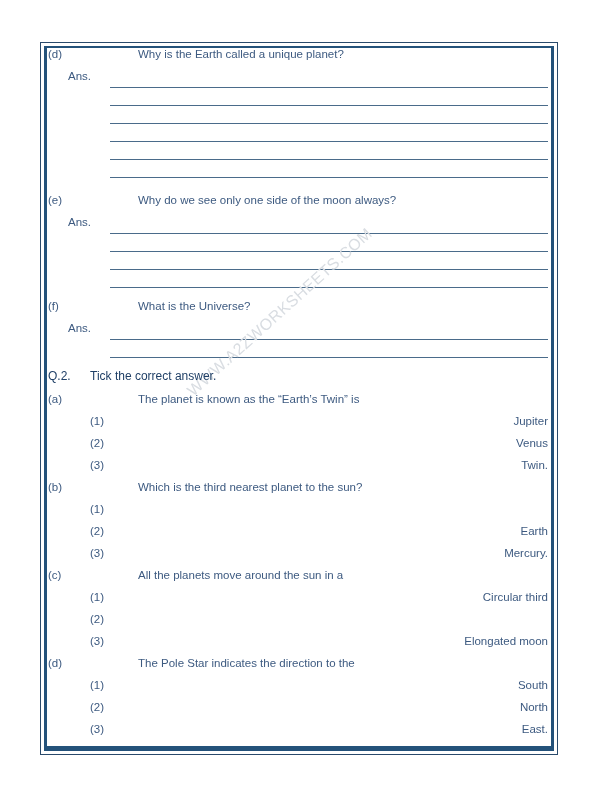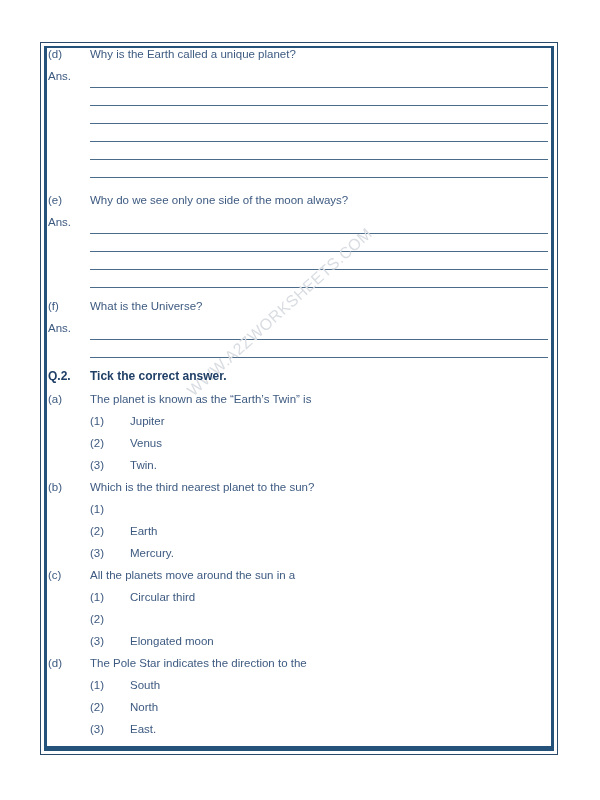--- a/index.html
+++ b/index.html
@@ -74,68 +74,70 @@
     z-index: 10;
   }
   .qlabel {
     width: 42px;
     flex: 0 0 42px;
     color: #3d5a80;
   }
   .qtext {
     flex: 1 1 auto;
     color: #3d5a80;
+    margin-left: 48px;
   }
 
   .ansrow {
     display: flex;
     align-items: flex-start;
     color: #3d5a80;
     font-size: 11.5px;
     line-height: 16px;
   }
   .anslabel {
     width: 42px;
     flex: 0 0 42px;
+    padding-left: 20px;
   }
   .anslines {
     flex: 1 1 auto;
     padding-top: 2px;
   }
   .ansline {
     height: 17px;
     border-bottom: 1px solid #4a6b8a;
   }
 
   
   .section-heading {
     display: flex;
     align-items: flex-end;
-    font-weight: bold;
+    font-weight: normal;
     color: #1f3f66;
     font-size: 12px;
     line-height: 17px;
     z-index: 10;
     position: relative;
   }
   .section-heading .qlabel { width: 42px; flex: 0 0 42px; color: #1f3f66; }
 
   
   .opt {
     display: flex;
     align-items: flex-start;
     color: #3d5a80;
     font-size: 11.5px;
     line-height: 16px;
     position: relative;
     z-index: 10;
   }
   .opt-spacer { width: 42px; flex: 0 0 42px; }
   .opt-num { width: 40px; flex: 0 0 40px; }
-  .opt-text { flex: 1 1 auto; white-space: pre; }
+  .opt-text { flex: 1 1 auto; white-space: pre; text-align: right; }
 
   .gap-sm { height: 6px; }
   .gap-md { height: 10px; }
   .gap-lg { height: 14px; }
 </style>
 </head>
 <body>
 
 <div id="page-frame">
   <div id="page-frame-inner"></div>

